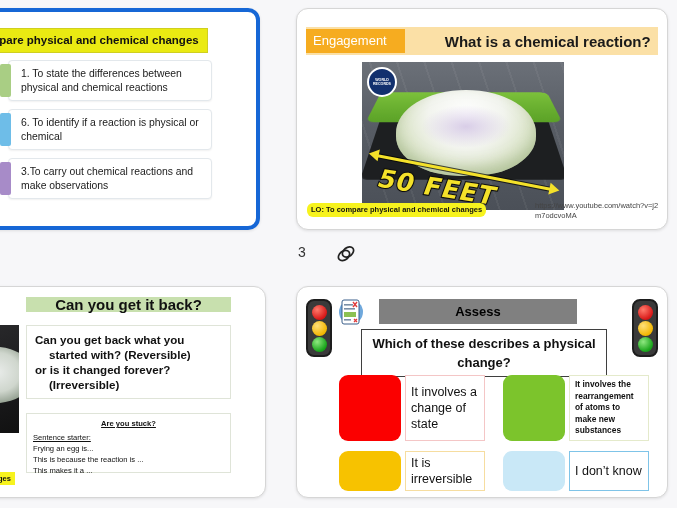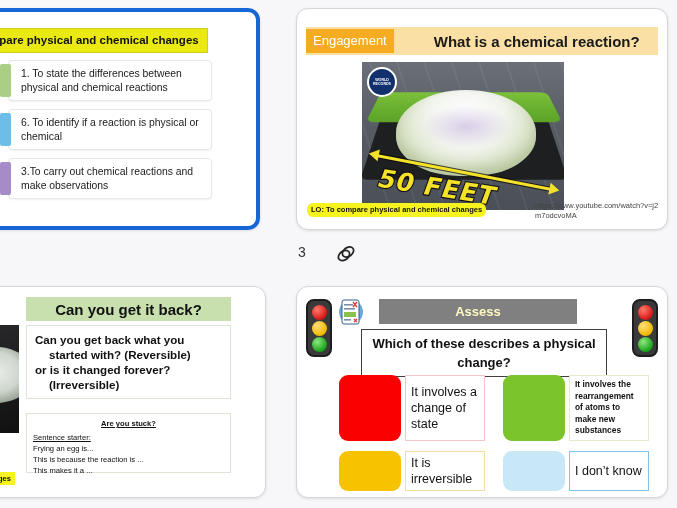--- a/index.html
+++ b/index.html
@@ -62,21 +62,21 @@
 
   
   #slide-engagement { left: 296px; top: 8px; width: 372px; height: 222px; }
   .eng-head {
     position: absolute; left: 9px; top: 18px; right: 9px; height: 28px;
     background: #fbe0a6;
     display: flex; align-items: center;
   }
   .eng-tag {
     background: #f6ac20; color: #ffffff;
-    font-size: 13px; padding: 3px 7px 4px 7px;
+    font-size: 13px; padding: 3px 18px 4px 7px;
     line-height: 17px;
     margin-right: 8px;
   }
   .eng-title {
     color: #1a1a1a; font-weight: bold; font-size: 15px; margin-left: 32px;
   }
   .eng-photo {
     position: absolute; left: 65px; top: 53px; width: 202px; height: 148px;
     overflow: hidden; background: #5b6068;
   }
@@ -161,21 +161,21 @@
   }
   .slide-number {
     position: absolute; left: 298px; top: 244px;
     font-size: 14px; color: #333;
   }
   .link-icon { position: absolute; left: 333px; top: 243px; width: 26px; height: 22px; }
 
   
   #slide-getitback { left: -30px; top: 286px; width: 296px; height: 212px; }
   .gb-header {
-    position: absolute; left: 55px; top: 10px; right: 34px; height: 24px;
+    position: absolute; left: 55px; top: 10px; right: 34px; height: 15px;
     background: #c8e0ae;
     display: flex; align-items: center; justify-content: center;
     font-weight: bold; font-size: 15px; color: #111;
   }
   .gb-photo {
     position: absolute; left: 0px; top: 38px; width: 48px; height: 108px;
     background: linear-gradient(160deg,#2a2a2c 0%,#1a1a1c 60%,#111 100%);
     overflow: hidden;
   }
   .gb-photo .pan {
@@ -218,21 +218,21 @@
   #tl-right { right: 9px; }
   .tl .lamp { width: 15px; height: 15px; border-radius: 50%; }
   .lamp.red   { background: radial-gradient(circle at 35% 32%, #ff7a6b, #d81717 70%); }
   .lamp.amber { background: radial-gradient(circle at 35% 32%, #ffe07a, #f2b600 70%); }
   .lamp.green { background: radial-gradient(circle at 35% 32%, #8fe880, #16a318 70%); }
   .as-notepad { position: absolute; left: 41px; top: 10px; width: 26px; height: 30px; }
   .as-header {
     position: absolute; left: 82px; top: 12px; width: 198px; height: 25px;
     background: #808080;
     display: flex; align-items: center; justify-content: center;
-    color: #fef9c3; font-weight: bold; font-size: 13px;
+    color: #000000; font-weight: bold; font-size: 13px;
   }
   .as-question {
     position: absolute; left: 64px; top: 42px; width: 246px;
     background: #ffffff; border: 1px solid #3f3f3f;
     padding: 4px 6px;
     text-align: center; font-weight: bold; font-size: 13px; line-height: 19px; color: #111;
   }
   .as-grid {
     position: absolute; left: 42px; top: 88px; right: 18px; bottom: 10px;
     display: grid; grid-template-columns: 1fr 1fr; grid-template-rows: 1fr 1fr;

